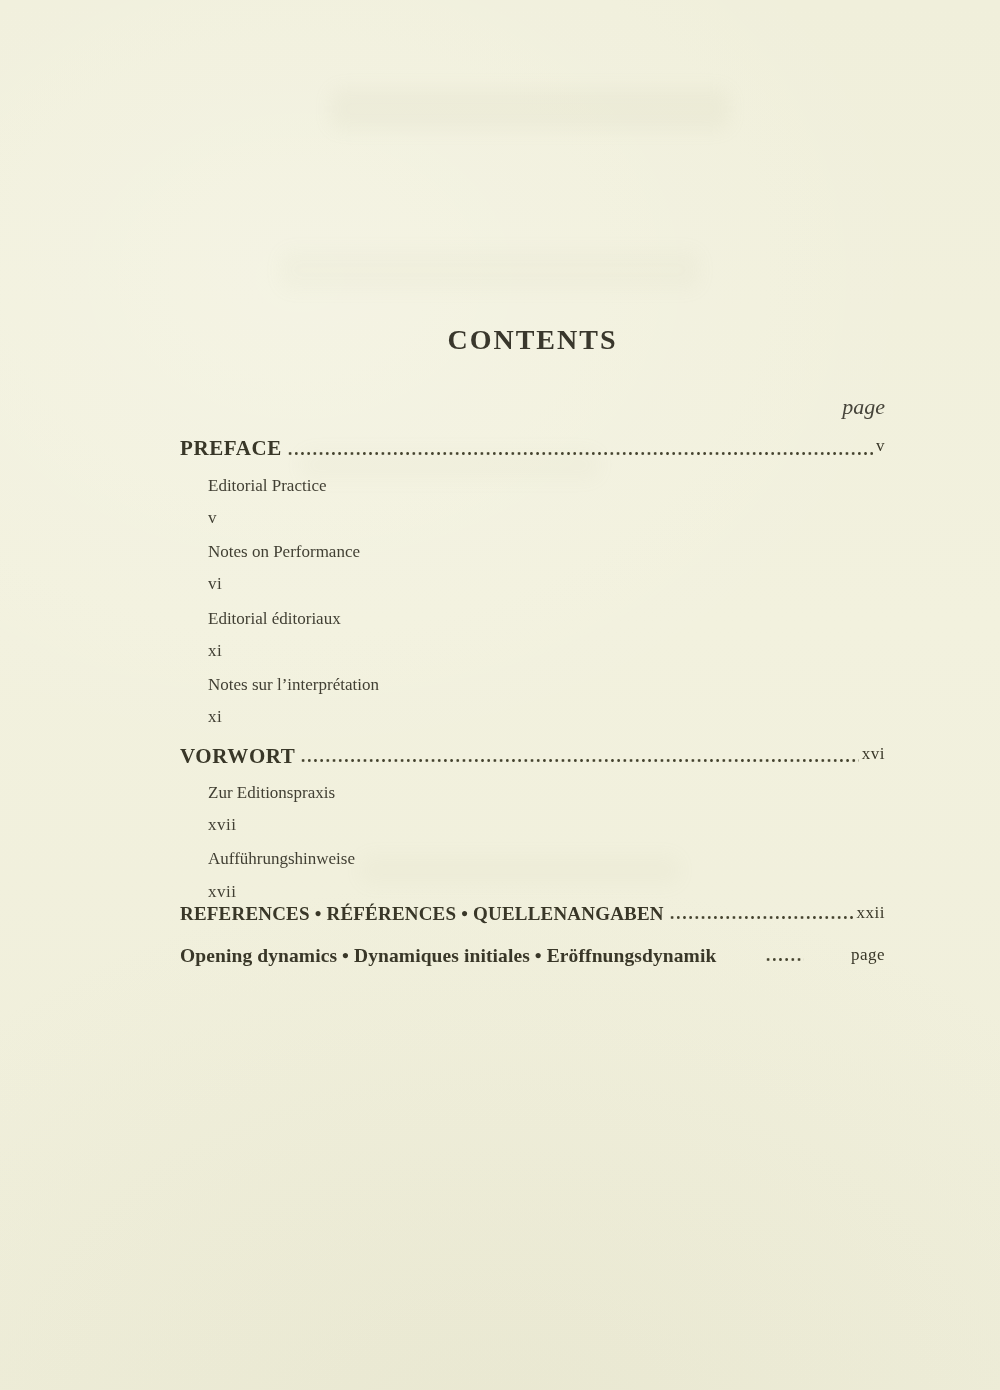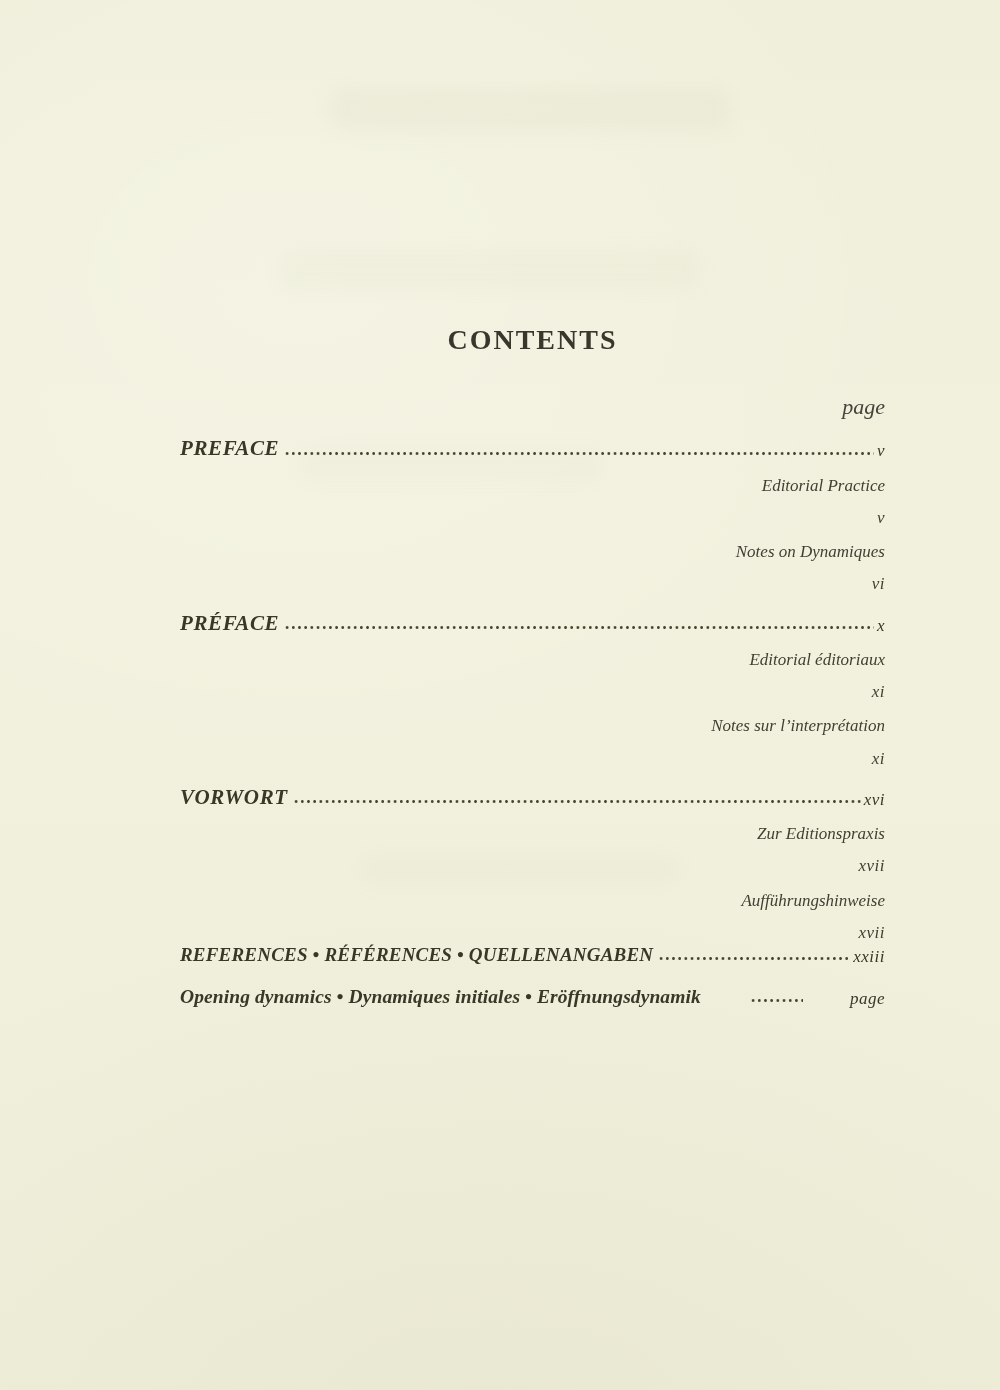--- a/index.html
+++ b/index.html
@@ -59,23 +59,22 @@
     line-height: 1.2;
     color: #46443a;
   }
 
   .toc-list {
     margin-top: 9px;
   }
 
   .toc-row {
     display: flex;
-    align-items: flex-end;
+    align-items: flex-start;
     line-height: 1.25;
-    font-style: italic;
   }
 
   .toc-row .dots {
     flex: 1 1 auto;
     height: 5px;
     align-self: flex-end;
     margin: 0 3px 6px 5px;
     background-image: radial-gradient(circle, #45432f 1.15px, rgba(0,0,0,0) 1.6px);
     background-size: 6.2px 5px;
     background-repeat: repeat-x;
@@ -141,28 +140,23 @@
         <span class="toc-label">PREFACE</span>
         <span class="dots"></span>
         <span class="toc-page">v</span>
       </div>
       <div class="toc-row sub">
         <span class="toc-label">Editorial Practice</span>
         <span class="dots"></span>
         <span class="toc-page">v</span>
       </div>
       <div class="toc-row sub">
-        <span class="toc-label">Notes on Dynamiques</span>
+        <span class="toc-label">Notes on Performance</span>
         <span class="dots"></span>
         <span class="toc-page">vi</span>
-      </div>
-      <div class="toc-row major">
-        <span class="toc-label">PRÉFACE</span>
-        <span class="dots"></span>
-        <span class="toc-page">x</span>
       </div>
       <div class="toc-row sub">
         <span class="toc-label">Editorial éditoriaux</span>
         <span class="dots"></span>
         <span class="toc-page">xi</span>
       </div>
       <div class="toc-row sub">
         <span class="toc-label">Notes sur l’interprétation</span>
         <span class="dots"></span>
         <span class="toc-page">xi</span>
@@ -178,21 +172,21 @@
         <span class="toc-page">xvii</span>
       </div>
       <div class="toc-row sub">
         <span class="toc-label">Aufführungshinweise</span>
         <span class="dots"></span>
         <span class="toc-page">xvii</span>
       </div>
       <div class="toc-row references">
         <span class="toc-label">REFERENCES • RÉFÉRENCES • QUELLENANGABEN</span>
         <span class="dots"></span>
-        <span class="toc-page">xxiii</span>
+        <span class="toc-page">xxii</span>
       </div>
       <div class="toc-row references-sub">
         <span class="toc-label">Opening dynamics • Dynamiques initiales • Eröffnungsdynamik</span>
         <span class="dots"></span>
         <span class="toc-page">page</span>
       </div>
     </div>
 </div>
 
 </body></html>

